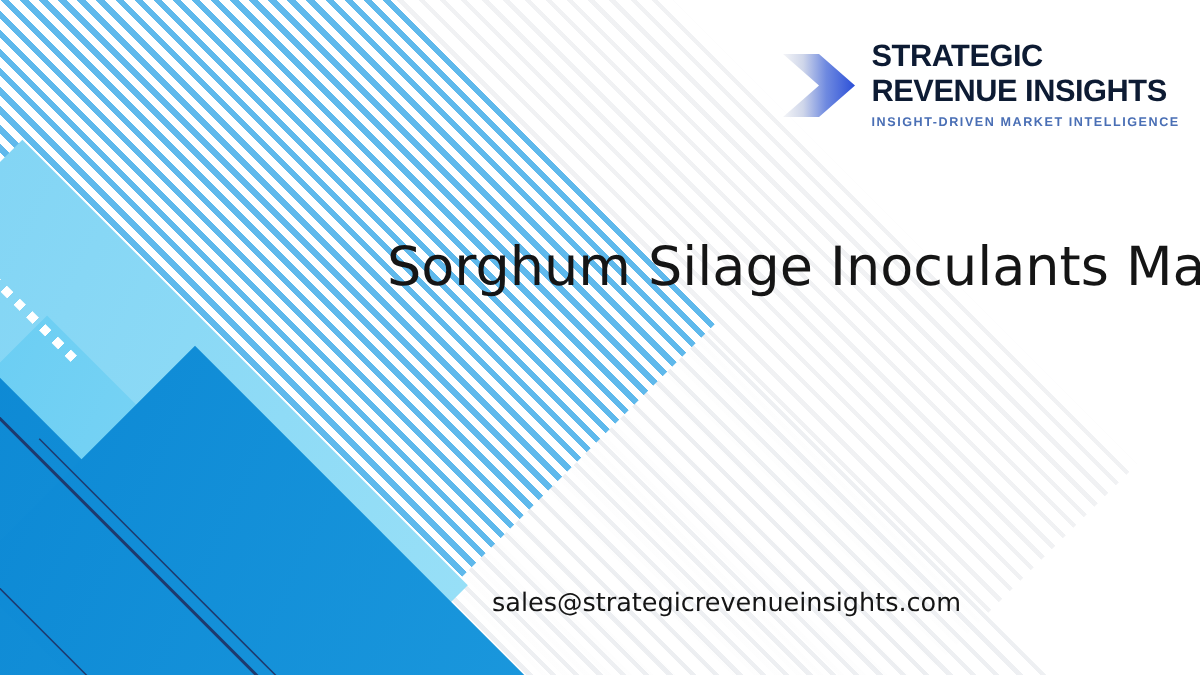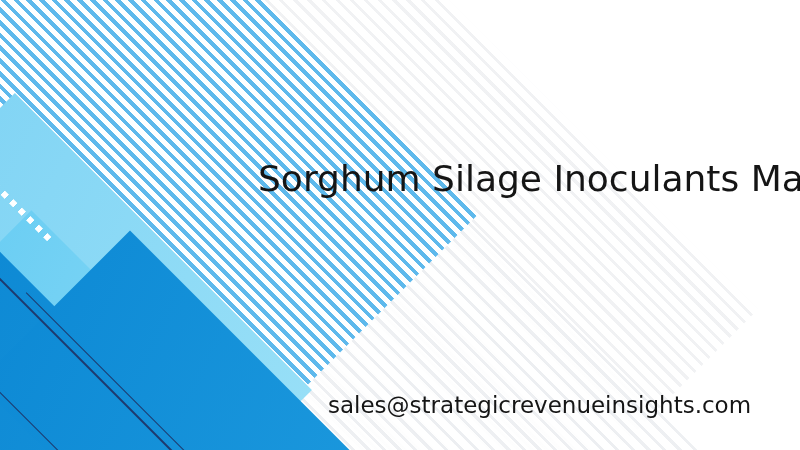--- a/index.html
+++ b/index.html
@@ -256,21 +256,21 @@
     white-space: nowrap;
     letter-spacing: 0px;
   }
 
   
   #email {
     position: absolute;
     left: 328px;
     top: 392px;
     font-family: "DejaVu Sans", sans-serif;
-    font-size: 23px;
+    font-size: 17px;
     font-weight: normal;
     color: #151515;
     white-space: nowrap;
   }
 </style>
 </head>
 <body>
 
 <div id="slide">
 
@@ -292,18 +292,36 @@
     <div class="shape deep-slab-a"></div>
     <div class="shape deep-slab-b"></div>
 
     <div class="shape dot-line"></div>
 
     <div class="shape navy-line l1"></div>
     <div class="shape navy-line l2"></div>
     <div class="shape navy-line l3"></div>
   </div>
 
+  <div id="logo">
+    <svg id="logo-mark" viewBox="0 0 52 46">
+      <defs>
+        <linearGradient id="chevGrad" x1="0" y1="0" x2="1" y2="0">
+          <stop offset="0%" stop-color="#f4f5f7"></stop>
+          <stop offset="28%" stop-color="#cfd6ea"></stop>
+          <stop offset="60%" stop-color="#6f8ae0"></stop>
+          <stop offset="100%" stop-color="#2b4fd8"></stop>
+        </linearGradient>
+      </defs>
+      <path d="M2 2 L26 2 L50 23 L26 44 L2 44 L26 23 Z" fill="url(#chevGrad)"></path>
+    </svg>
+    <div id="logo-text">
+      <span class="logo-line">STRATEGIC</span>
+      <span class="logo-line second">REVENUE INSIGHTS</span>
+      <span class="logo-tagline">INSIGHT-DRIVEN MARKET INTELLIGENCE</span>
+    </div>
+  </div>
 
   <div id="title">Sorghum Silage Inoculants Mark</div>
 
   <div id="email">sales@strategicrevenueinsights.com</div>
 
 </div>
 
 </body></html>

